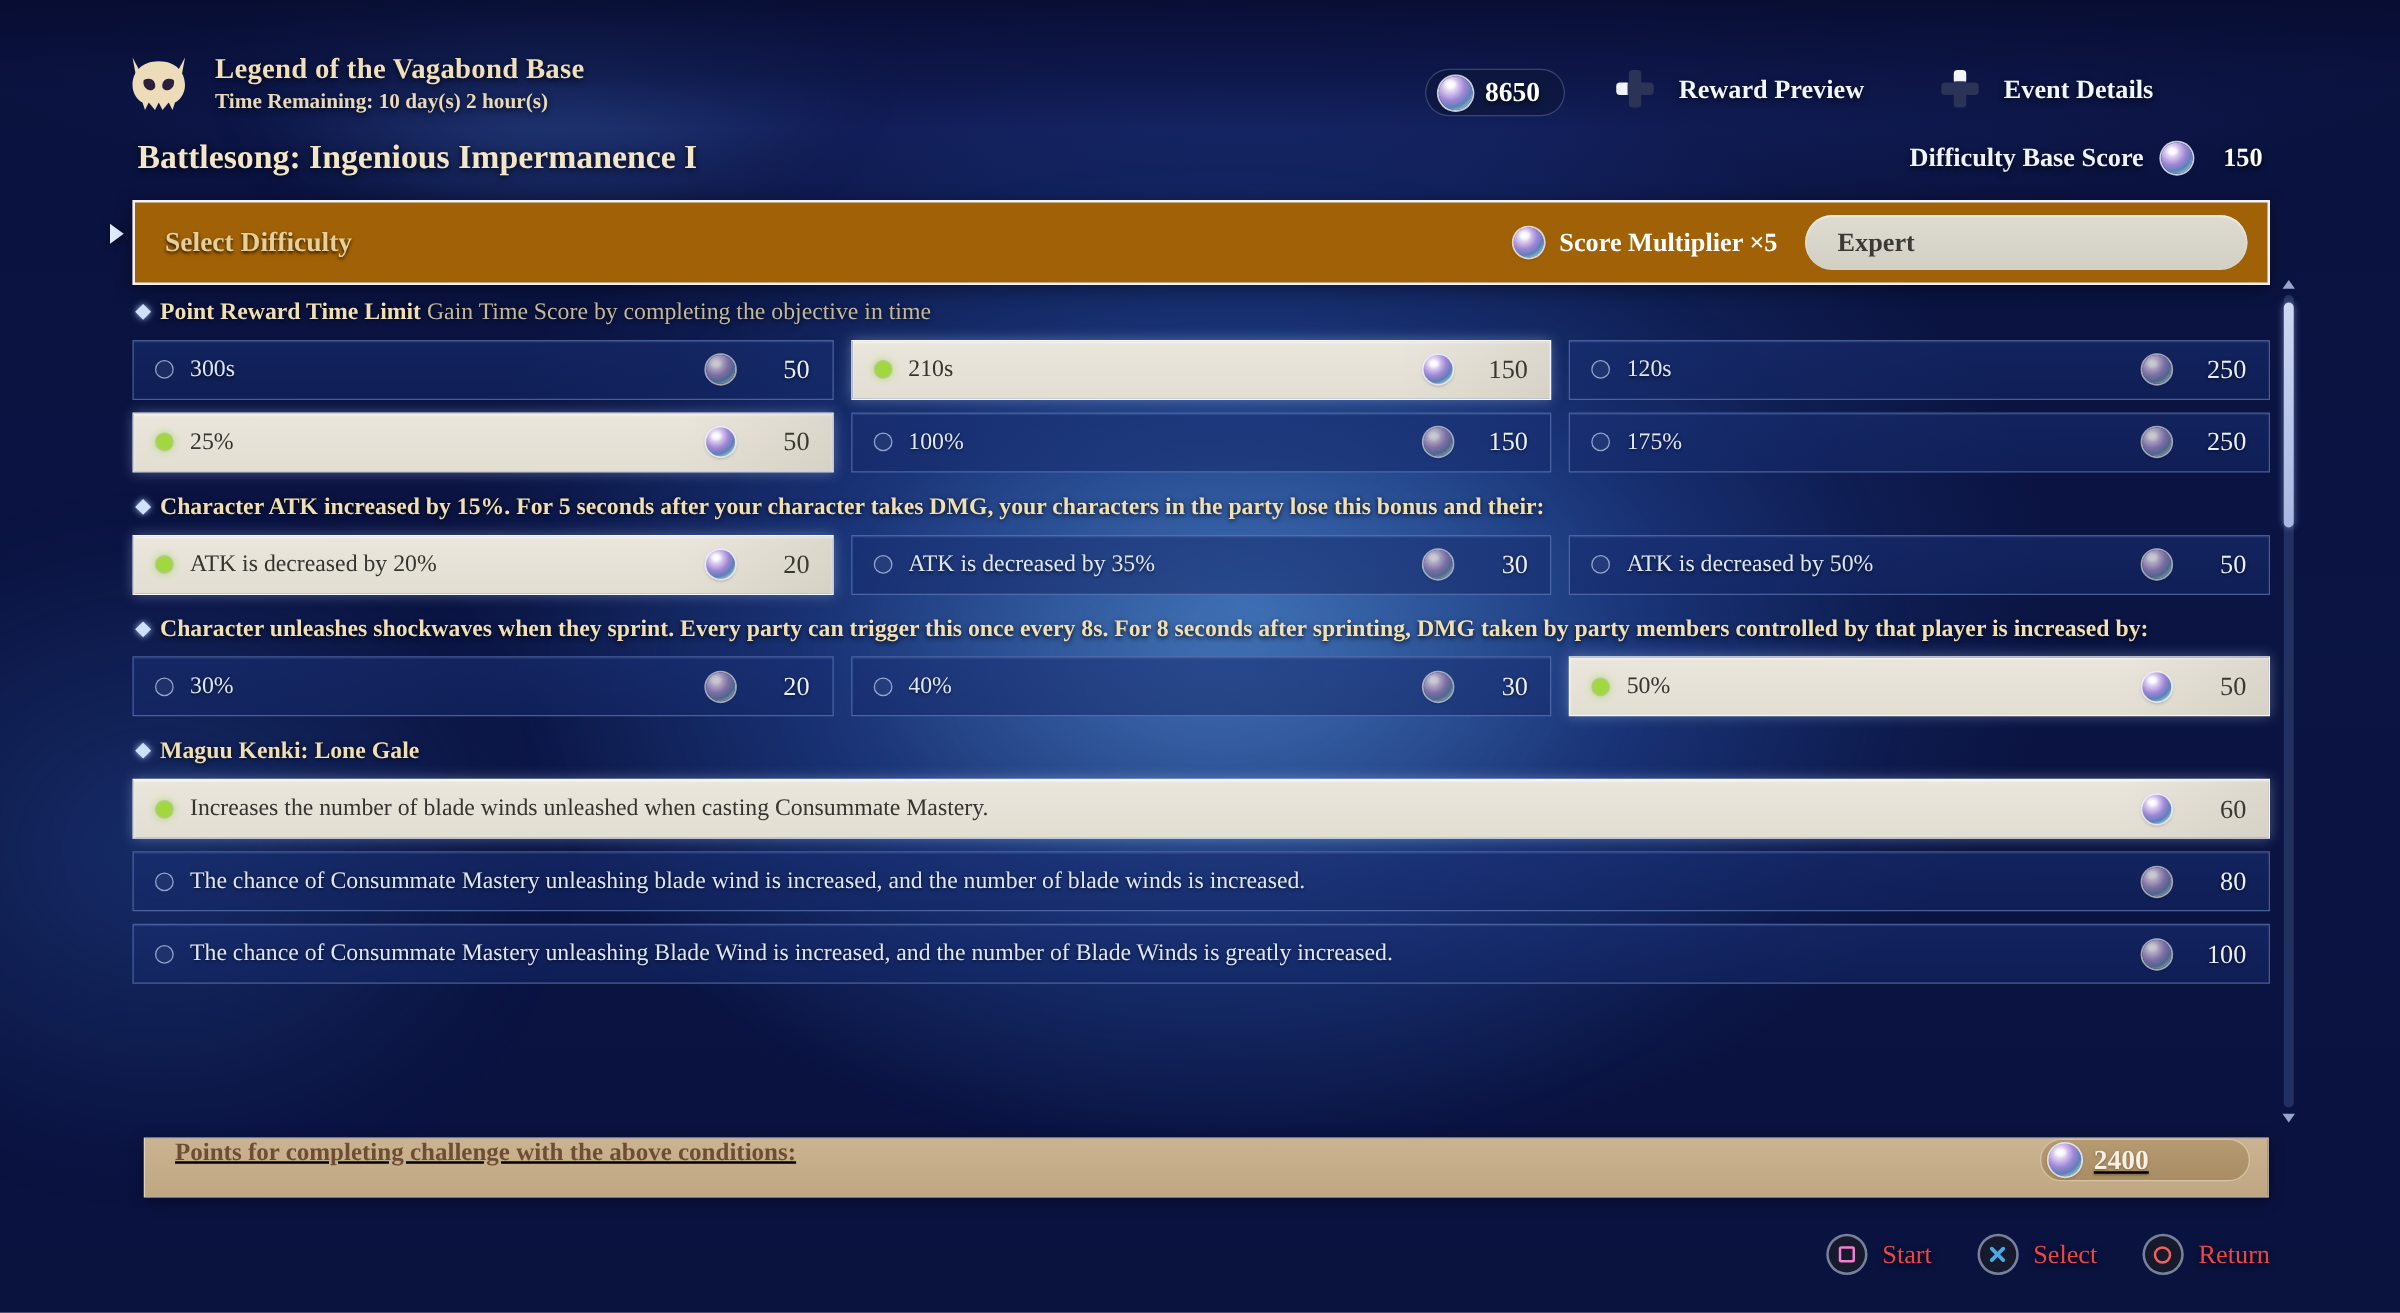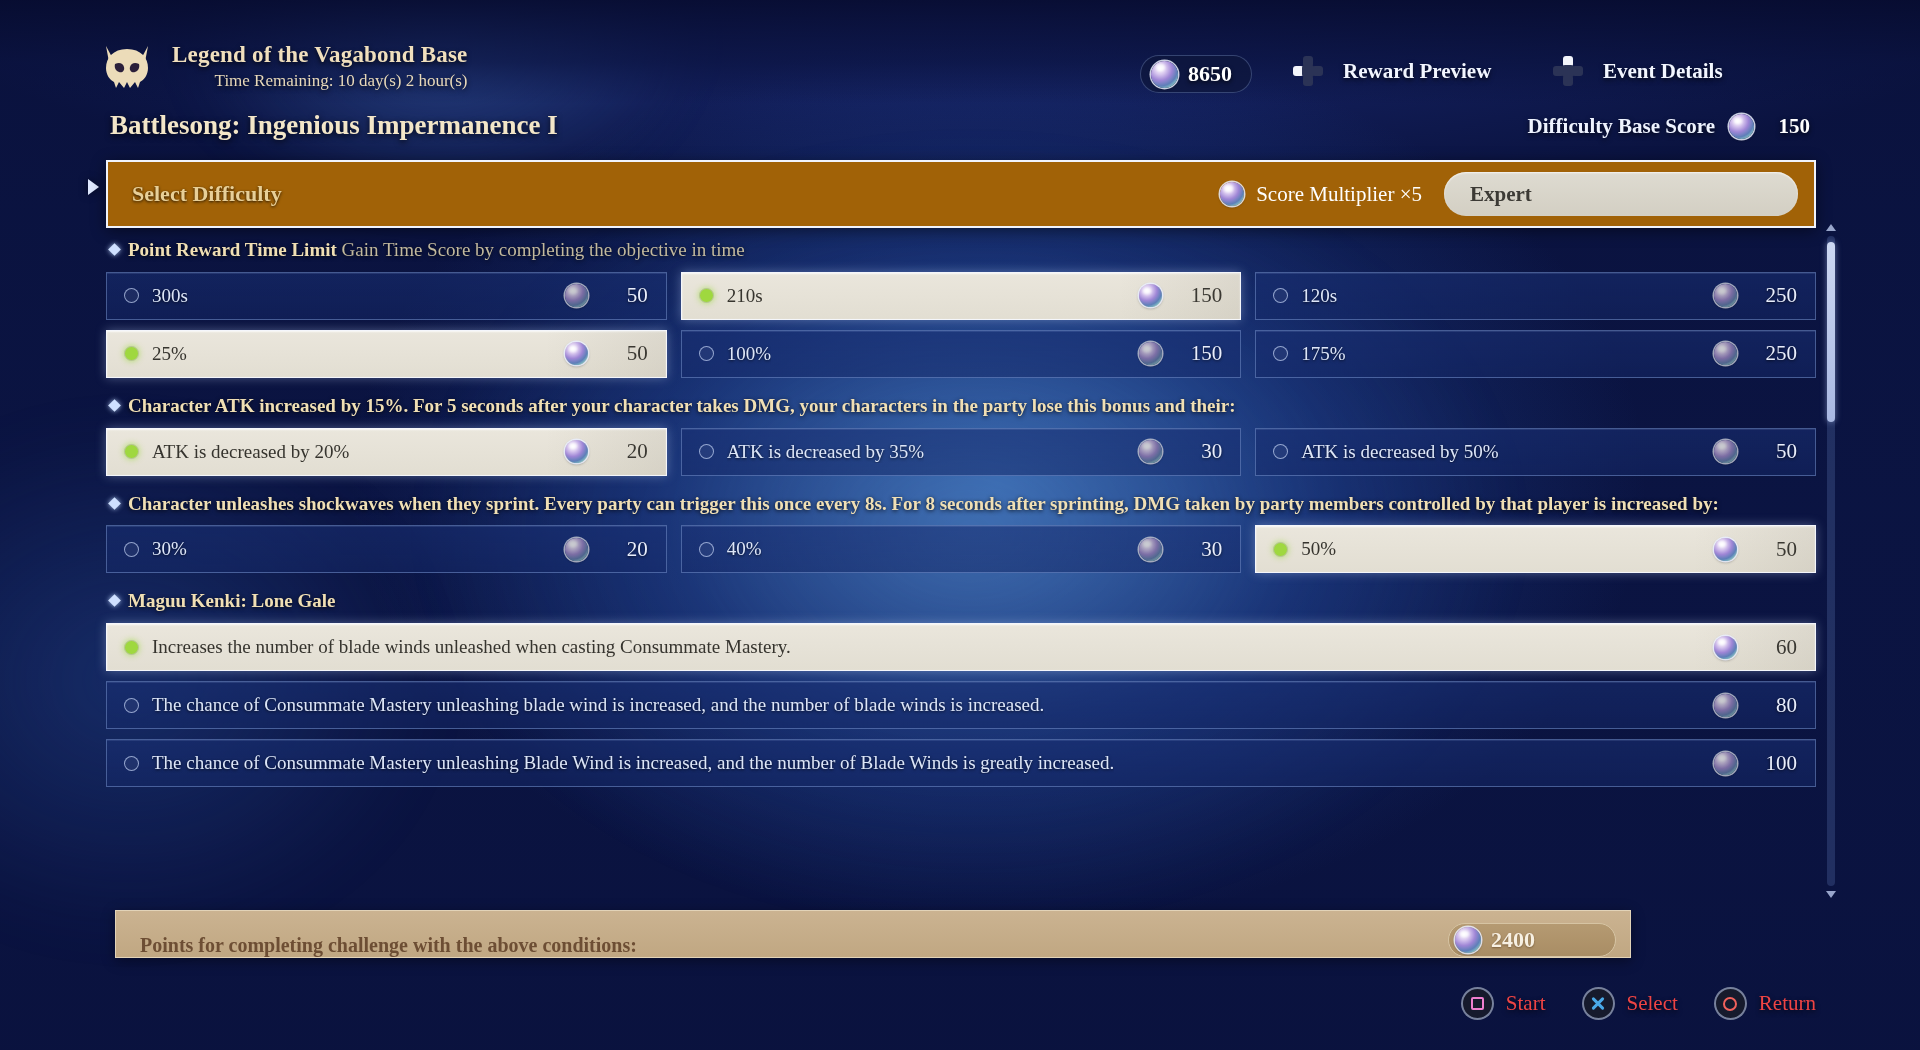--- a/index.html
+++ b/index.html
@@ -41,23 +41,22 @@
     background: linear-gradient(180deg, rgba(7,12,48,0.92) 0%, rgba(10,18,62,0.66) 60%, rgba(12,24,72,0.0) 100%);
   }
   #event-identity { position: absolute; left: 100px; top: 40px; display: flex; align-items: center; gap: 18px; }
   #skull-icon { width: 54px; height: 48px; position: relative; }
   #event-texts { padding-top: 2px; }
   #event-title {
     font-size: 23px; font-weight: bold; color: #f0dfbd;
     letter-spacing: 0.2px; text-shadow: 0 2px 5px rgba(0,0,0,.75);
   }
   #event-time {
-    font-size: 17px; font-weight: normal; color: #e8d9ba; margin-top: 3px;
+    font-size: 17px; font-weight: bold; color: #e8d9ba; margin-top: 3px;
     text-shadow: 0 2px 5px rgba(0,0,0,.75);
-    text-align: right;
   }
   #currency-pill {
     position: absolute; left: 1140px; top: 55px;
     height: 38px; min-width: 112px; padding: 0 18px 0 10px;
     border-radius: 19px; background: rgba(14,22,60,0.72);
     border: 1px solid rgba(150,175,230,0.30);
     display: flex; align-items: center; gap: 10px;
   }
   #currency-amount { color: #fff; font-size: 22px; font-weight: bold; text-shadow: 0 2px 4px rgba(0,0,0,.7); }
   .hintbtn { position: absolute; top: 56px; display: flex; align-items: center; gap: 20px; }
@@ -112,21 +111,21 @@
     background: #a16207;
     border: 2px solid #f0f3fb;
     display: flex; align-items: center;
     box-shadow: 0 3px 14px rgba(0,0,0,.45);
   }
   #difficulty-label {
     margin-left: 24px; font-size: 22px; font-weight: bold; color: #e8cf97;
     text-shadow: 0 1px 3px rgba(0,0,0,.8);
   }
   #score-multiplier { margin-left: auto; display: flex; align-items: center; gap: 12px; }
-  #score-multiplier-text { color: #ffffff; font-size: 21px; font-weight: normal; }
+  #score-multiplier-text { color: #ffffff; font-size: 21px; font-weight: bold; }
   #difficulty-value-box {
     width: 354px; height: 44px; margin-left: 22px; margin-right: 16px;
     background: linear-gradient(180deg, #dedbd1 0%, #d3cfc3 100%);
     border-radius: 22px; display: flex; align-items: center;
     box-shadow: inset 0 1px 2px rgba(255,255,255,.7);
   }
   #difficulty-value-text { margin-left: 26px; color: #3c3a35; font-size: 21px; font-weight: bold; }
 
   
   #conditions {
@@ -193,25 +192,26 @@
     position: absolute; left: 0; top: 6px; width: 8px; height: 180px;
     background: linear-gradient(180deg, #cdd8f2, #a9b8e2); border-radius: 4px;
     box-shadow: 0 0 6px rgba(190,210,255,.5);
   }
   .scroll-arrow { position: absolute; left: -1px; width: 0; height: 0; }
   #scroll-up   { top: -12px; border-left: 5px solid transparent; border-right: 5px solid transparent; border-bottom: 7px solid rgba(200,215,250,.75); }
   #scroll-down { bottom: -12px; border-left: 5px solid transparent; border-right: 5px solid transparent; border-top: 7px solid rgba(200,215,250,.75); }
 
   
   #points-bar {
-    position: absolute; left: 115px; top: 910px; width: 1516px; height: 48px;
+    position: absolute; left: 115px; top: 910px; width: 1700px; height: 48px;
     background: linear-gradient(180deg, #cbb391 0%, #c0a782 100%);
     border: 1px solid #e2d3b8;
-    display: flex; align-items: flex-end;
+    display: flex; align-items: flex-start;
     box-shadow: 0 3px 12px rgba(0,0,0,.40);
+    text-decoration: underline;
   }
   #points-label { margin-left: 24px; font-size: 20px; color: #6d4e34; font-weight: bold; }
   #points-value-box {
     margin-left: auto; margin-right: 14px; height: 34px; min-width: 168px;
     border-radius: 17px; background: linear-gradient(180deg, #b59a72 0%, #a98d64 100%);
     border: 1px solid #d6c4a3;
     display: flex; align-items: center; gap: 10px; padding: 0 22px 0 6px;
   }
   #points-value { color: #f7f0e2; font-size: 22px; font-weight: bold; text-shadow: 0 1px 2px rgba(90,60,30,.6); }
 

